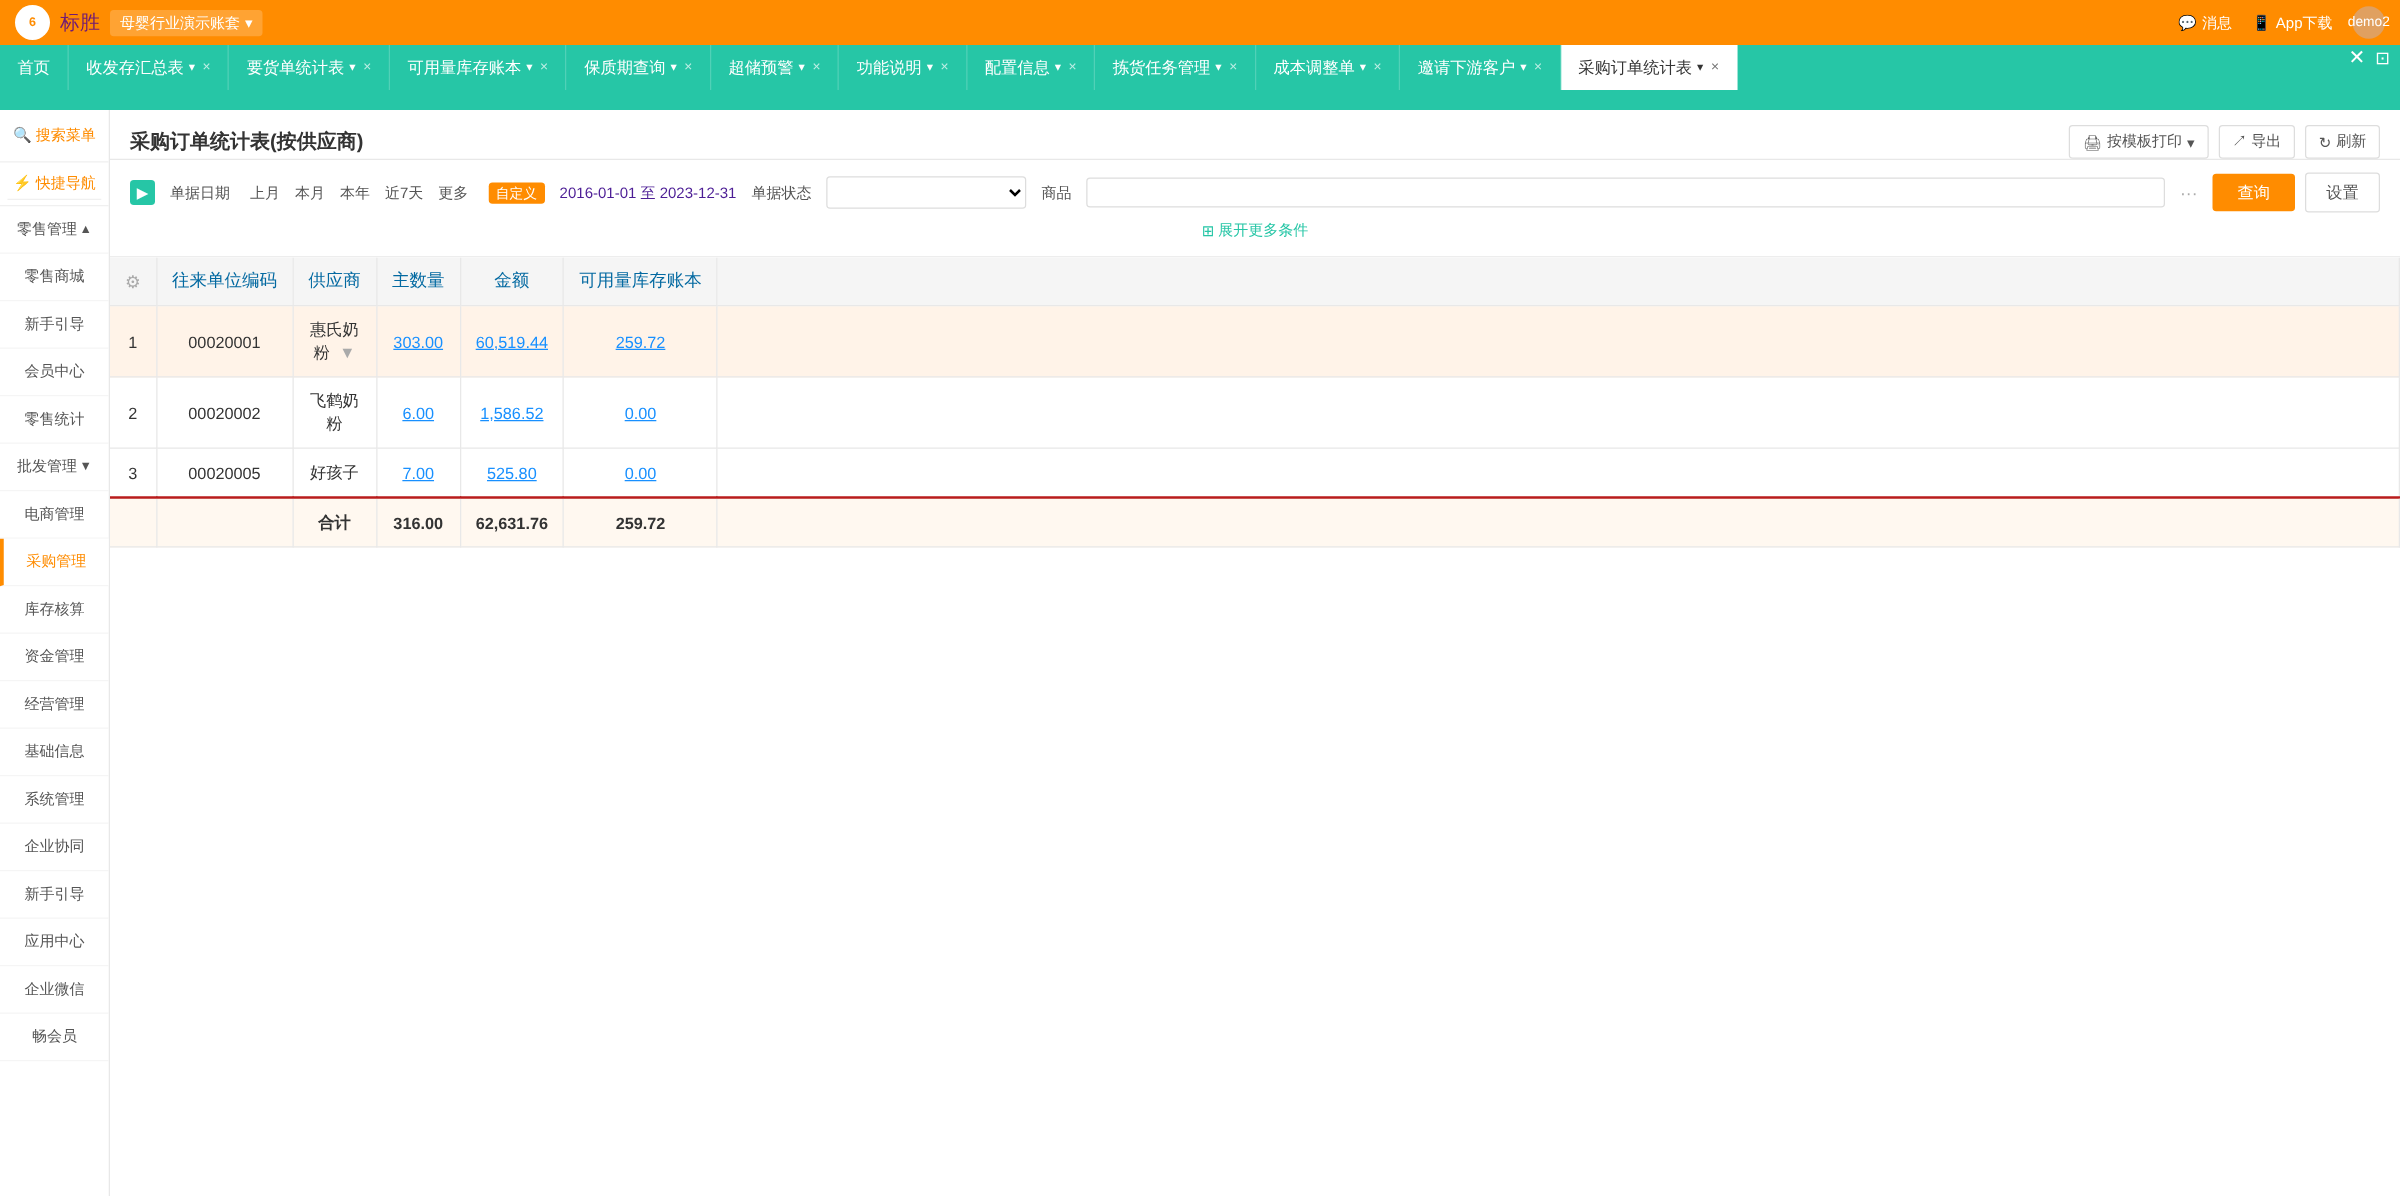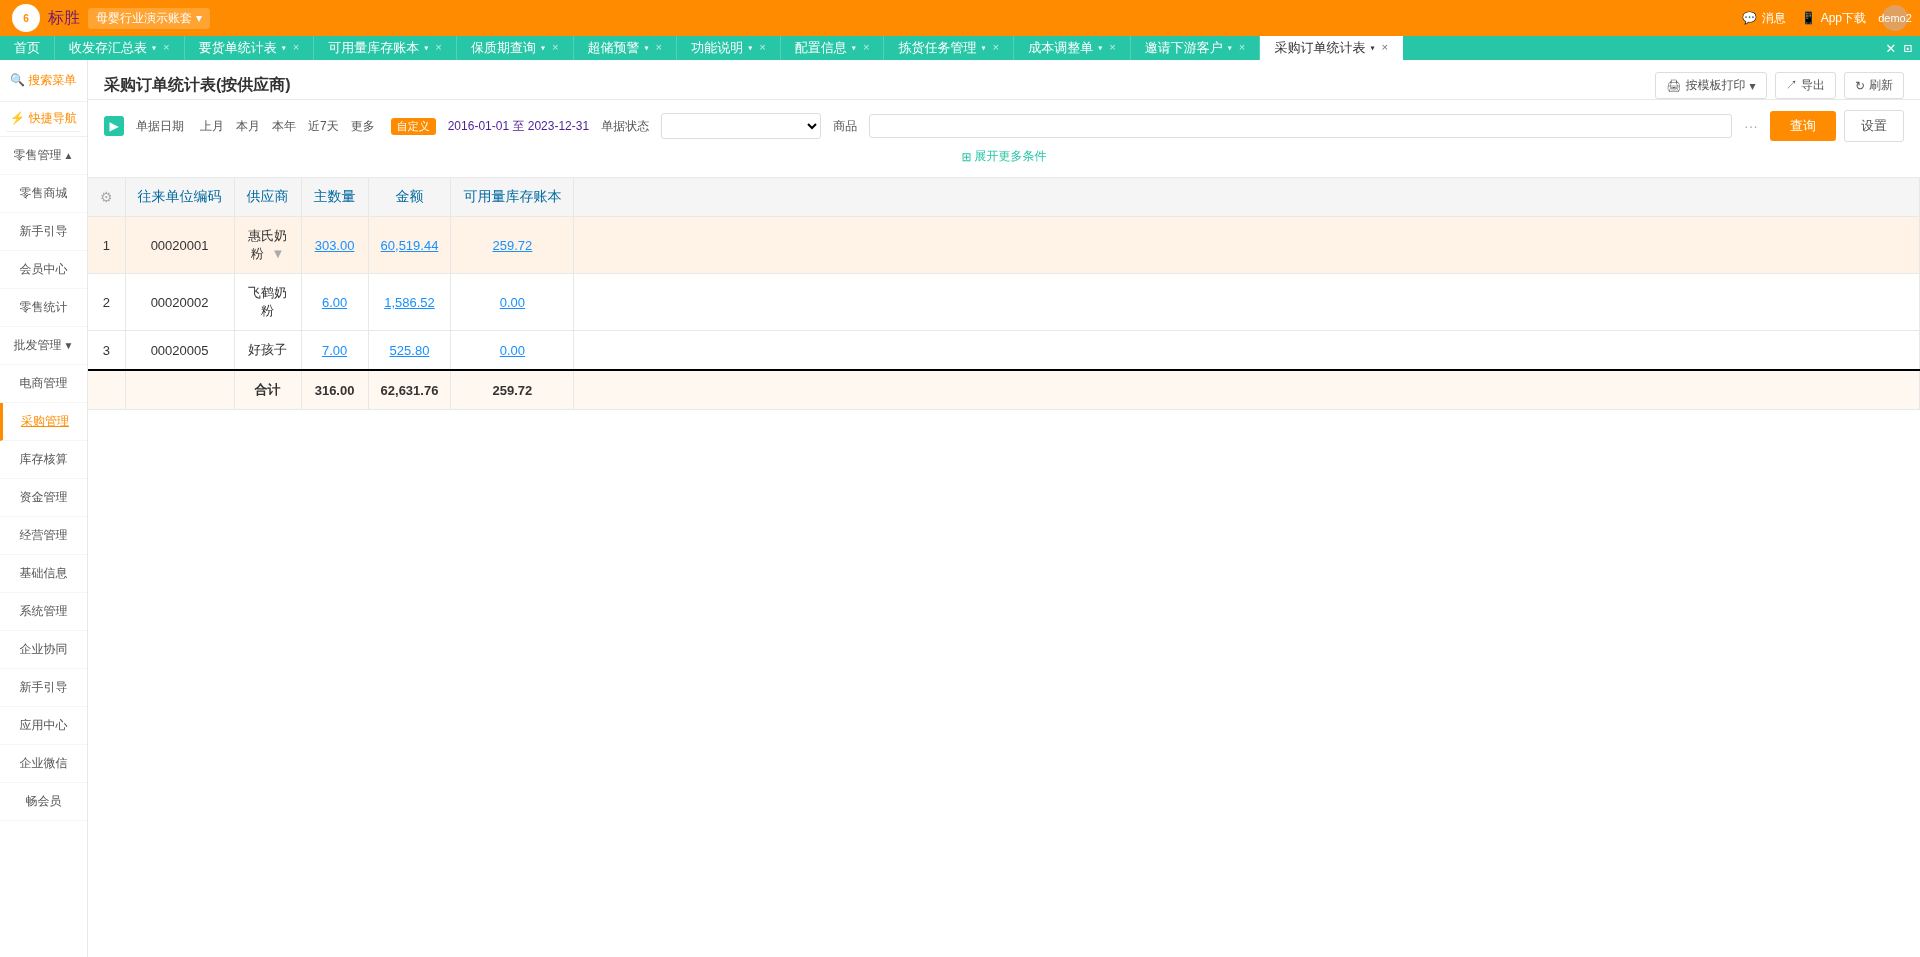--- a/index.html
+++ b/index.html
@@ -9,37 +9,37 @@
     .top-bar { height: 36px; background: #ff8c00; display: flex; align-items: center; justify-content: space-between; padding: 0 12px; flex-shrink: 0; }
     .top-bar-left { display: flex; align-items: center; gap: 8px; }
     .logo-icon { width: 28px; height: 28px; background: #fff; border-radius: 50%; display: flex; align-items: center; justify-content: center; font-size: 10px; color: #ff8c00; font-weight: bold; }
     .logo-text { color: #701a75; font-size: 16px; }
     .workspace-selector { background: rgba(255,255,255,0.2); border: none; color: #fff; font-size: 12px; padding: 2px 8px; border-radius: 3px; cursor: pointer; display: flex; align-items: center; gap: 4px; }
     .top-bar-right { display: flex; align-items: center; gap: 16px; }
     .top-bar-btn { color: #fff; font-size: 12px; display: flex; align-items: center; gap: 4px; cursor: pointer; }
     .avatar { width: 26px; height: 26px; border-radius: 50%; background: #e0a060; display: flex; align-items: center; justify-content: center; color: #fff; font-size: 11px; }
 
     
-    .nav-tabs { height: 24px; background: #26c6a6; display: flex; align-items: center; padding: 0 0 0 0; flex-shrink: 0; overflow: hidden; font-family: Liberation Mono, monospace; }
+    .nav-tabs { height: 52px; background: #26c6a6; display: flex; align-items: flex-start; padding: 0 0 0 0; flex-shrink: 0; overflow: hidden; }
     .nav-tab { height: 36px; padding: 0 14px; display: flex; align-items: center; color: #fff; font-size: 13px; cursor: pointer; white-space: nowrap; border-right: 1px solid rgba(255,255,255,0.2); position: relative; }
     .nav-tab.active { background: #fff; color: #333; }
     .nav-tab .close-x { margin-left: 6px; font-size: 11px; opacity: 0.7; }
     .nav-tab .arrow { font-size: 10px; margin-left: 4px; }
     .nav-tabs-right { margin-left: auto; display: flex; align-items: center; padding-right: 8px; gap: 8px; }
     .nav-tabs-right span { color: #fff; cursor: pointer; font-size: 14px; }
 
     
     .main-layout { display: flex; flex: 1; overflow: hidden; }
 
     
     .sidebar { width: 88px; background: #fff; border-right: 1px solid #e8e8e8; display: flex; flex-direction: column; overflow-y: auto; flex-shrink: 0; }
-    .sidebar-search-btn { width: 100%; background: none; border: none; color: #ff8c00; font-size: 12px; cursor: pointer; padding: 4px; text-align: left; }
+    .sidebar-search-btn { width: 100%; background: none; border: none; color: #ff8c00; font-size: 12px; cursor: pointer; padding: 4px; text-align: center; }
     .sidebar-nav-btn { width: 100%; background: none; border: none; color: #ff8c00; font-size: 12px; cursor: pointer; padding: 4px; text-align: center; border-bottom: 1px solid #f0f0f0; }
     .sidebar-item { padding: 10px 6px; text-align: center; color: #555; font-size: 12px; cursor: pointer; border-bottom: 1px solid #f5f5f5; }
-    .sidebar-item.active { color: #ff8c00; background: #fff; border-left: 3px solid #ff8c00; text-decoration: underline; }
+    .sidebar-item.active { color: #ff8c00; background: #fff; border-left: 3px solid #ff8c00; }
     .sidebar-item-with-arrow { display: flex; align-items: center; justify-content: center; gap: 2px; }
 
     
     .content { flex: 1; display: flex; flex-direction: column; overflow: hidden; background: #f5f5f5; }
 
     
     .page-header { background: #fff; padding: 12px 16px 0; border-bottom: 1px solid #e8e8e8; flex-shrink: 0; display: flex; align-items: center; justify-content: space-between; }
     .page-title { font-size: 16px; font-weight: bold; color: #333; }
     .page-actions { display: flex; align-items: center; gap: 8px; }
     .btn-print { background: #fff; border: 1px solid #ddd; color: #555; padding: 4px 10px; border-radius: 3px; cursor: pointer; font-size: 12px; display: flex; align-items: center; gap: 4px; }
@@ -65,21 +65,21 @@
     .table-container { flex: 1; overflow-y: auto; background: #fff; margin: 0; }
     table { width: 100%; border-collapse: collapse; }
     thead tr { background: #f5f5f5; }
     th { padding: 10px 12px; text-align: center; color: #0369a1; font-size: 14px; font-weight: normal; border-bottom: 1px solid #e8e8e8; border-right: 1px solid #e8e8e8; white-space: nowrap; }
     td { padding: 10px 12px; text-align: center; border-bottom: 1px solid #e8e8e8; border-right: 1px solid #e8e8e8; font-size: 13px; color: #333; }
     tr.row-highlight { background: #fff3e8; }
     .link-blue { color: #1890ff; text-decoration: underline; cursor: pointer; }
     .col-gear { width: 40px; color: #aaa; font-size: 14px; cursor: pointer; }
 
     
-    .table-footer { background: #fff8f0; border-top: 2px solid #000000; }
+    .table-footer { background: #fff8f0; border-top: 2px solid #b91c1c; }
     .table-footer td { font-weight: bold; color: #333; }
   </style>
 </head>
 <body>
 
 <div class="top-bar">
   <div class="top-bar-left">
     <div class="logo-icon">
       <span>6</span>
     </div>

